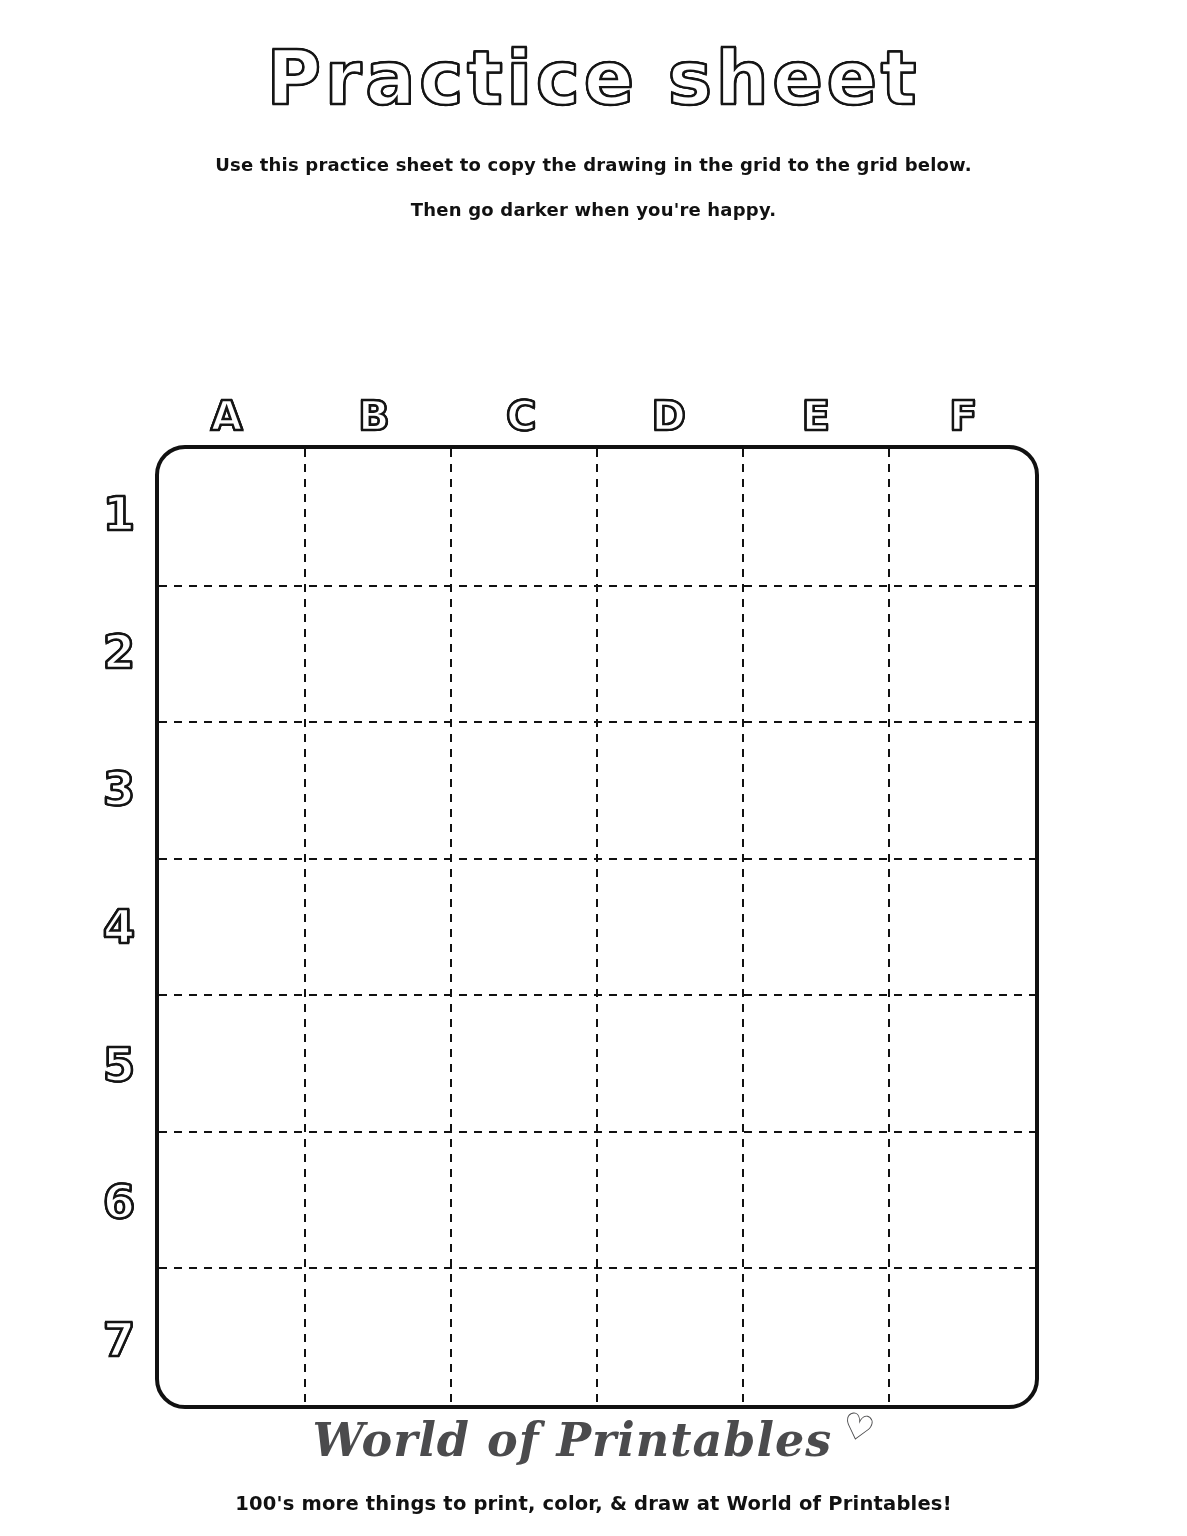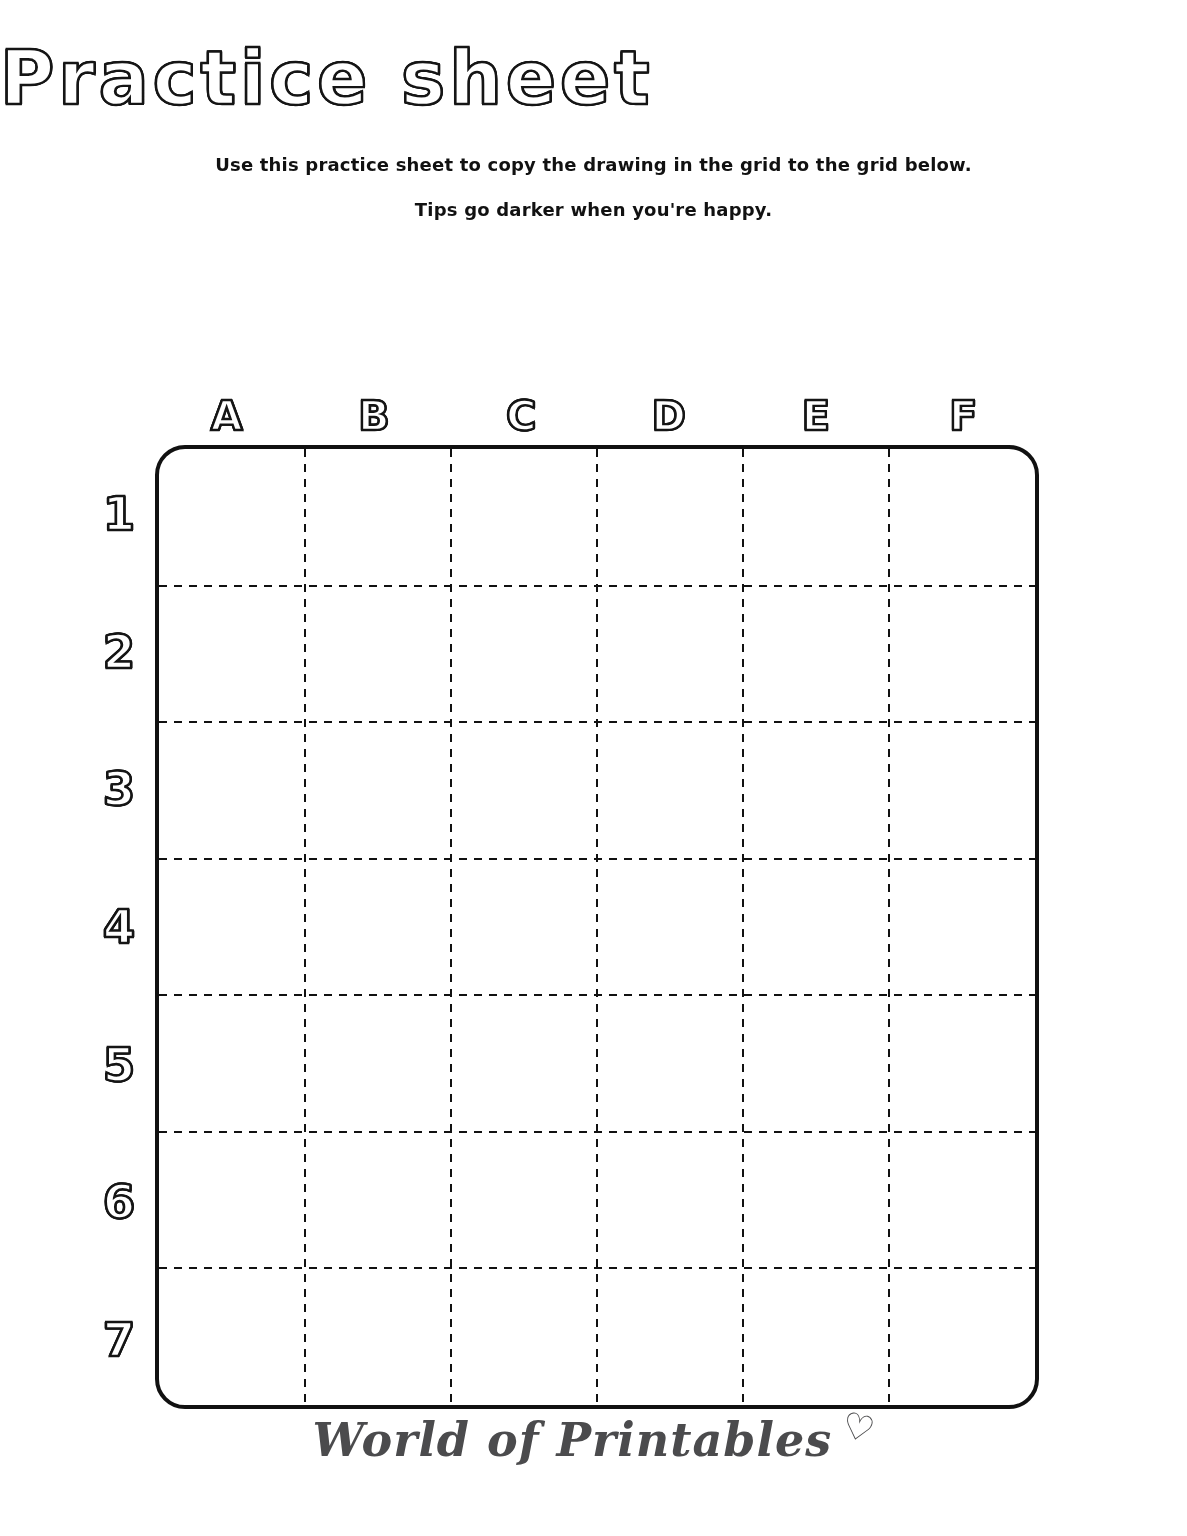--- a/index.html
+++ b/index.html
@@ -24,20 +24,21 @@
       0 1.4px 0 #151515, 0 -1.4px 0 #151515,
       1px 1px 0 #151515, -1px 1px 0 #151515,
       1px -1px 0 #151515, -1px -1px 0 #151515;
     letter-spacing: 4px;
   }
   .title {
     position: absolute;
     top: 38px;
     left: 0;
     width: 100%;
+    text-align: center;
     font-size: 74px;
     line-height: 80px;
   }
   
   .instructions {
     position: absolute;
     top: 142px;
     left: 0;
     width: 100%;
     text-align: center;
@@ -148,21 +149,21 @@
 </style>
 </head>
 <body>
 
 <div class="page">
 
   <div class="title bubble">Practice sheet</div>
 
   <div class="instructions">
     <div class="instr-line">Use this practice sheet to copy the drawing in the grid to the grid below.</div>
-    <div class="instr-line">Tips go darker when you're happy.</div>
+    <div class="instr-line">Then go darker when you're happy.</div>
   </div>
 
   <div class="col-headers">
     <div class="cell bubble">A</div>
     <div class="cell bubble">B</div>
     <div class="cell bubble">C</div>
     <div class="cell bubble">D</div>
     <div class="cell bubble">E</div>
     <div class="cell bubble">F</div>
   </div>
@@ -189,14 +190,15 @@
     <div class="hline" style="top: calc(400%/7 - 1px);"></div>
     <div class="hline" style="top: calc(500%/7 - 1px);"></div>
     <div class="hline" style="top: calc(600%/7 - 1px);"></div>
   </div>
 
   <div class="logo-row">
     <span class="logo-text">World of Printables</span>
     <span class="heart">♡</span>
   </div>
 
+  <div class="tagline">100's more things to print, color, &amp; draw at World of Printables!</div>
 
 </div>
 
 </body></html>

